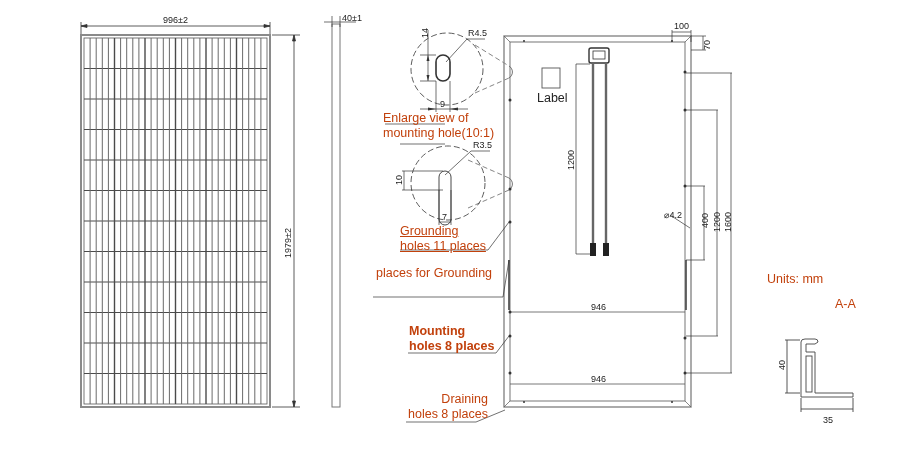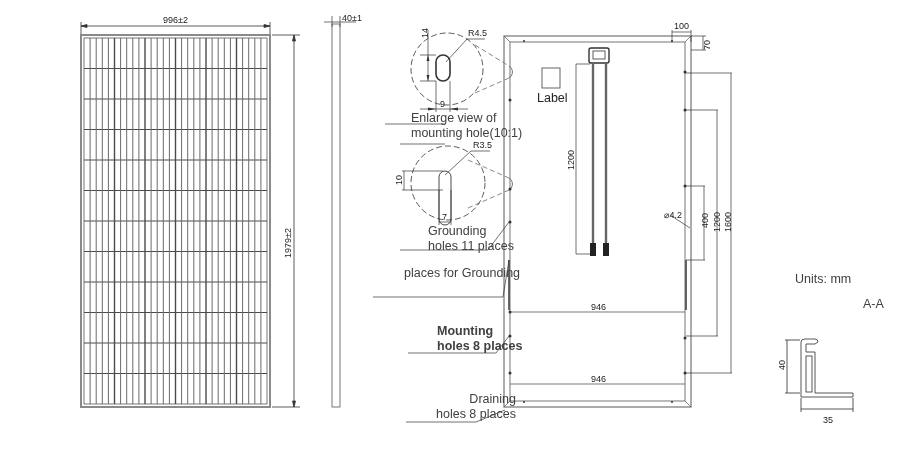--- a/index.html
+++ b/index.html
@@ -1,21 +1,21 @@
 <!DOCTYPE html>
 <html><head>
 <meta charset="utf-8">
 <style>
   html, body { margin: 0; padding: 0; background: #ffffff; }
   body { width: 910px; height: 457px; position: relative; overflow: hidden;
          font-family: "Liberation Sans", sans-serif; color: #222; }
   svg { position: absolute; left: 0; top: 0; }
   .dimtext { font-family: "Liberation Sans", sans-serif; font-size: 9px; fill: #222; }
   .label { font-family: "Liberation Sans", sans-serif; font-size: 12.5px; fill: #222; }
-  .annot { position: absolute; font-size: 12.5px; line-height: 15px; color: #404040; white-space: nowrap; margin-left: 28px; }
+  .annot { position: absolute; font-size: 12.5px; line-height: 15px; color: #c2410c; white-space: nowrap; }
   .annot span { display: block; }
 </style>
 </head>
 <body>
 
 <svg width="910" height="457">
 
   <g stroke="#333" stroke-width="0.8" fill="none">
     <line x1="81" y1="26" x2="270" y2="26"></line>
     <line x1="81" y1="22" x2="81" y2="36"></line>
@@ -235,21 +235,21 @@
     <line x1="801" y1="409" x2="853" y2="409"></line>
   </g>
   <text class="dimtext" transform="translate(785,370) rotate(-90)">40</text>
   <text class="dimtext" x="823" y="423">35</text>
 </svg>
 
 <div class="annot" style="left:383px; top:111px;">
   <span>Enlarge view of</span>
   <span>mounting hole(10:1)</span>
 </div>
-<div class="annot" style="left:400px; top:224px;">
+<div class="annot" style="left:400px; top:224px;text-decoration:underline;">
   <span>Grounding</span>
   <span>holes 11 places</span>
 </div>
 <div class="annot" style="left:376px; top:266px;">
   <span>places for Grounding</span>
 </div>
 <div class="annot" style="left:409px; top:324px;font-weight:bold;">
   <span>Mounting</span>
   <span>holes 8 places</span>
 </div>

